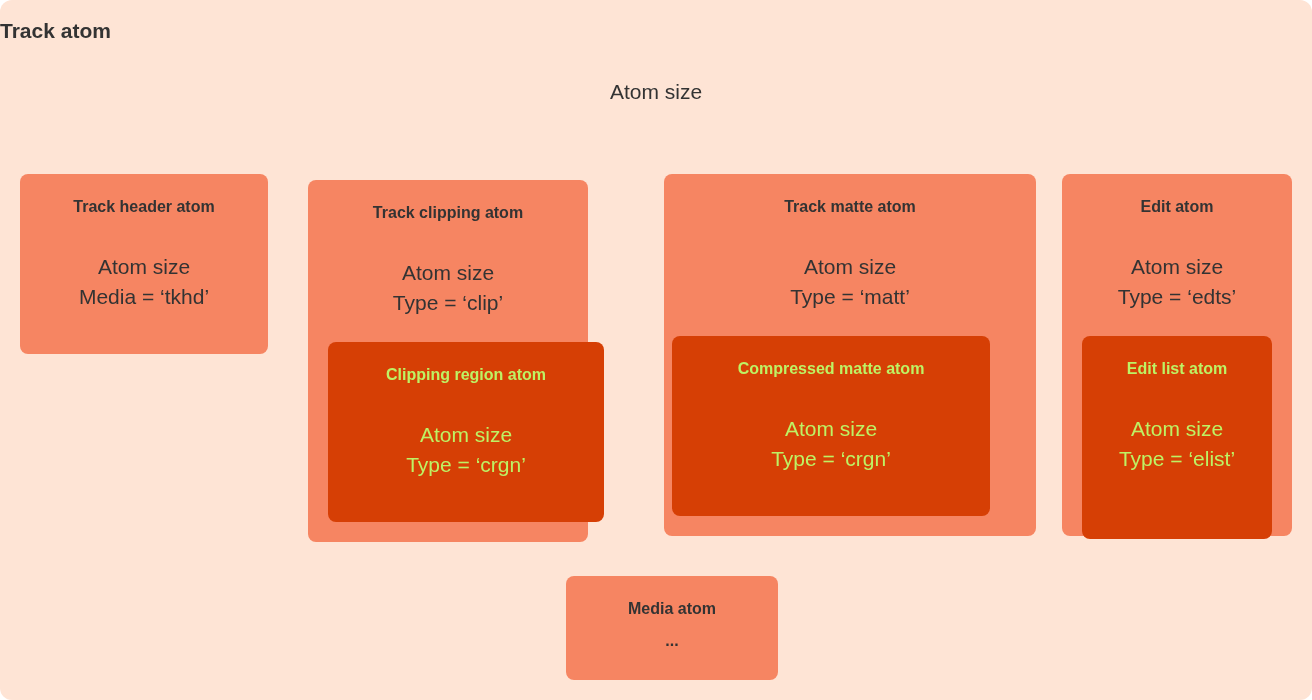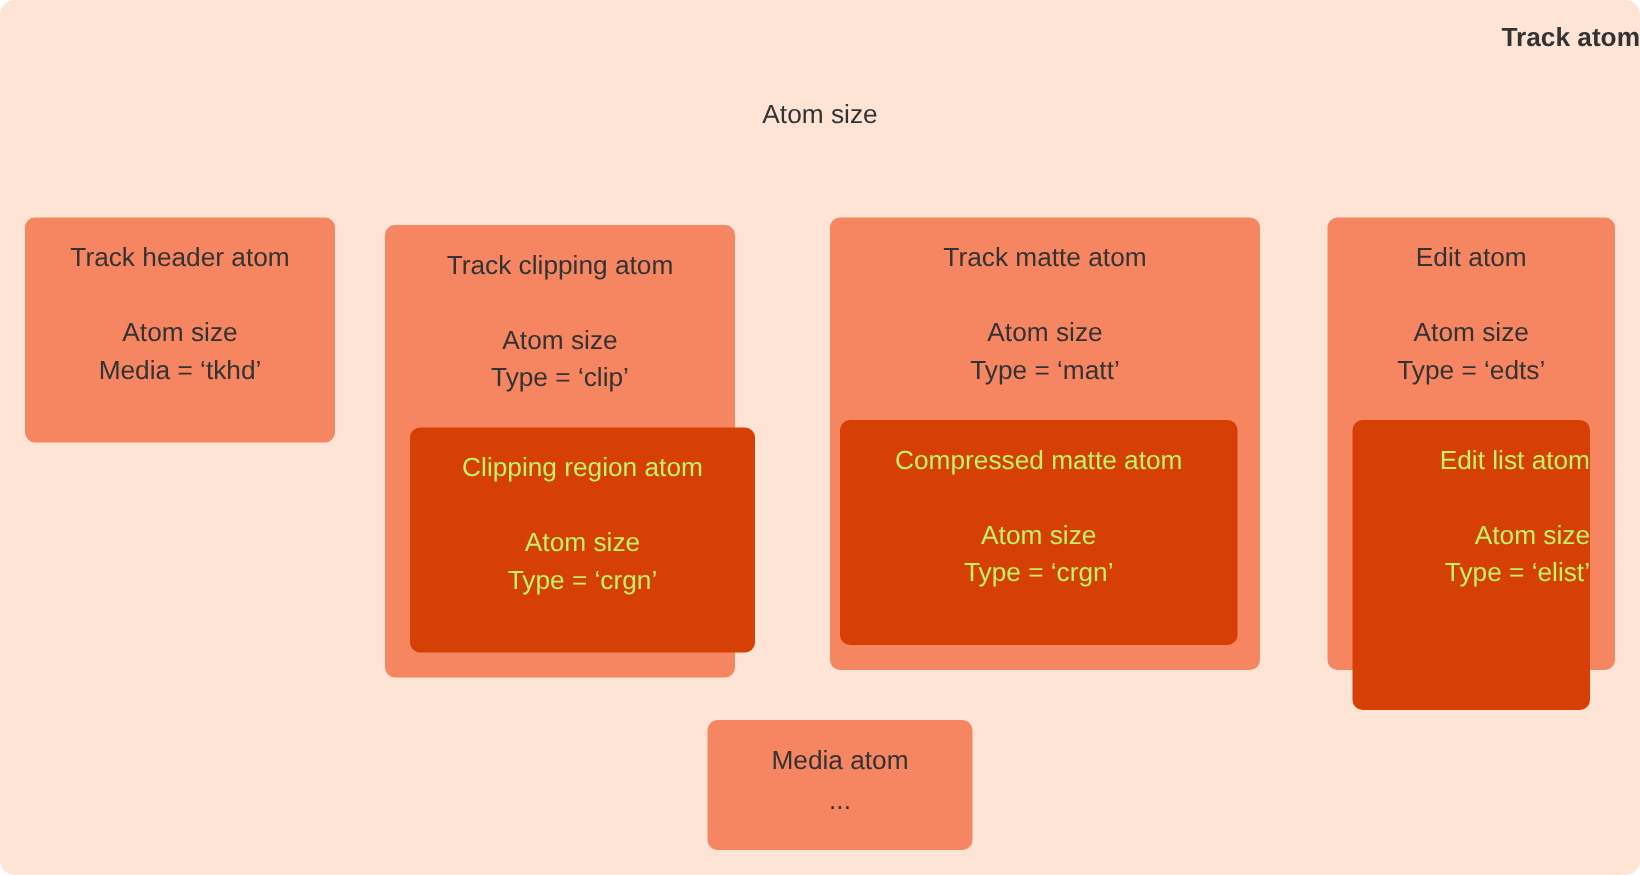--- a/index.html
+++ b/index.html
@@ -3,23 +3,23 @@
 <meta charset="utf-8">
 <style>
   html, body { margin: 0; padding: 0; background: #ffffff; }
   body { width: 1312px; height: 700px; position: relative; overflow: hidden;
          font-family: "Liberation Sans", "DejaVu Sans", sans-serif; }
   .outer { position: absolute; left: 0; top: 0; width: 1312px; height: 700px;
            background: #fee4d5; border-radius: 12px; }
   .box { position: absolute; border-radius: 8px; text-align: center; box-sizing: border-box; }
   .mid { background: #f68562; color: #333333; }
   .inner { background: #d63f05; color: #bef264; }
-  .title { position: absolute; left: 0; right: 0; font-weight: normal; font-size: 21px; line-height: 26px; }
+  .title { position: absolute; left: 0; right: 0; font-weight: bold; font-size: 16px; line-height: 26px; }
   .line { position: absolute; left: 0; right: 0; font-size: 21px; line-height: 30px; }
-  .outer-title { position: absolute; left: 0; right: 0; top: 19px; text-align: right;
+  .outer-title { position: absolute; left: 0; right: 0; top: 19px; text-align: left;
                  font-weight: bold; font-size: 21px; color: #333333; }
   .outer-line { position: absolute; left: 0; right: 0; text-align: center; font-size: 21px; color: #333333; line-height: 30px; }
 </style>
 </head>
 <body>
 
 <div class="outer">
   <div class="outer-title">Track atom</div>
   <div class="outer-line" style="top:77px">Atom size</div>
 
@@ -33,36 +33,36 @@
     <div class="title" style="top:20px">Track clipping atom</div>
     <div class="line" style="top:78px">Atom size</div>
     <div class="line" style="top:108px">Type = ‘clip’</div>
     <div class="box inner" style="left:20px; top:162px; width:276px; height:180px;">
       <div class="title" style="top:20px">Clipping region atom</div>
       <div class="line" style="top:78px">Atom size</div>
       <div class="line" style="top:108px">Type = ‘crgn’</div>
     </div>
   </div>
 
-  <div class="box mid" style="left:664px; top:174px; width:344px; height:362px;">
+  <div class="box mid" style="left:664px; top:174px; width:372px; height:362px;">
     <div class="title" style="top:20px">Track matte atom</div>
     <div class="line" style="top:78px">Atom size</div>
     <div class="line" style="top:108px">Type = ‘matt’</div>
     <div class="box inner" style="left:8px; top:162px; width:318px; height:180px;">
       <div class="title" style="top:20px">Compressed matte atom</div>
       <div class="line" style="top:78px">Atom size</div>
       <div class="line" style="top:108px">Type = ‘crgn’</div>
     </div>
   </div>
 
   <div class="box mid" style="left:1062px; top:174px; width:230px; height:362px;">
     <div class="title" style="top:20px">Edit atom</div>
     <div class="line" style="top:78px">Atom size</div>
     <div class="line" style="top:108px">Type = ‘edts’</div>
-    <div class="box inner" style="left:20px; top:162px; width:190px; height:232px;text-align:right;">
+    <div class="box inner" style="left:20px; top:162px; width:190px; height:203px;">
       <div class="title" style="top:20px">Edit list atom</div>
       <div class="line" style="top:78px">Atom size</div>
       <div class="line" style="top:108px">Type = ‘elist’</div>
     </div>
   </div>
 
   <div class="box mid" style="left:566px; top:576px; width:212px; height:104px;">
     <div class="title" style="top:20px">Media atom</div>
     <div class="title" style="top:52px">...</div>
   </div>

